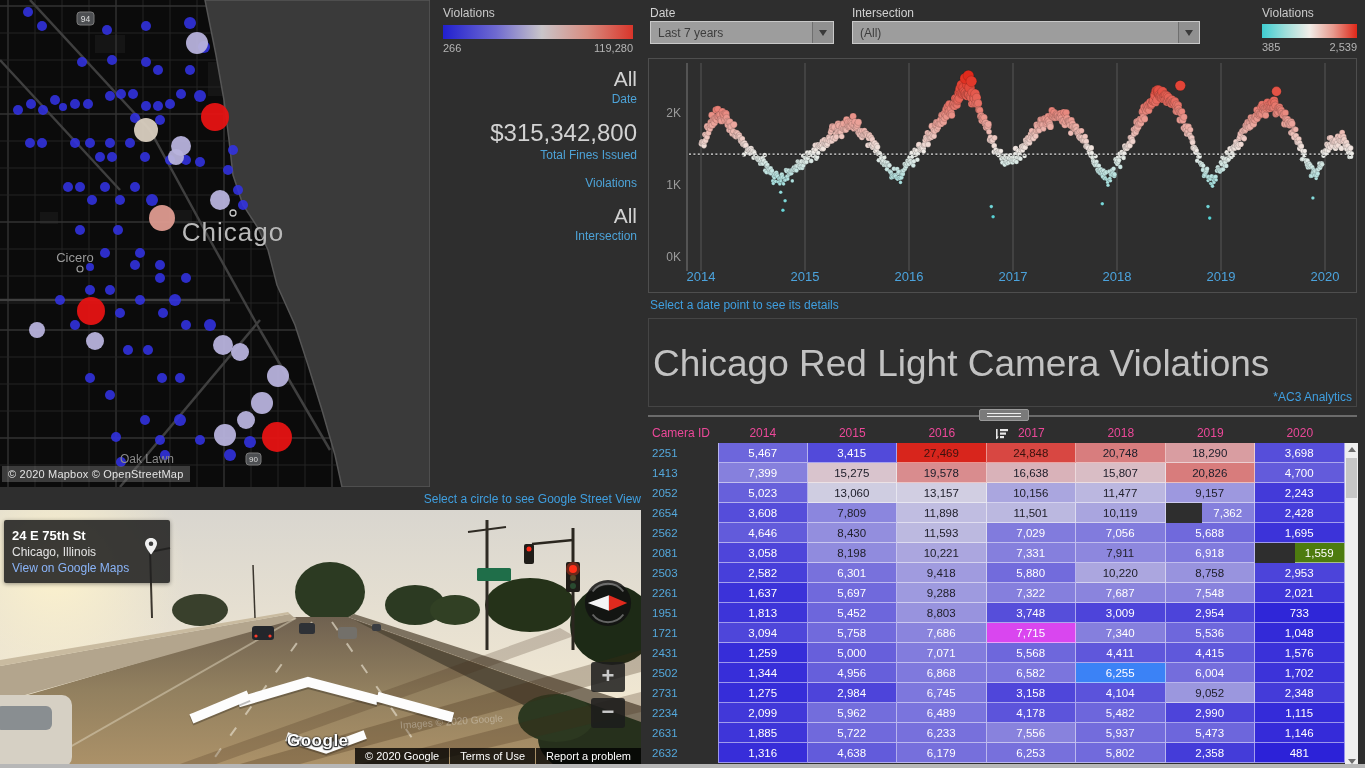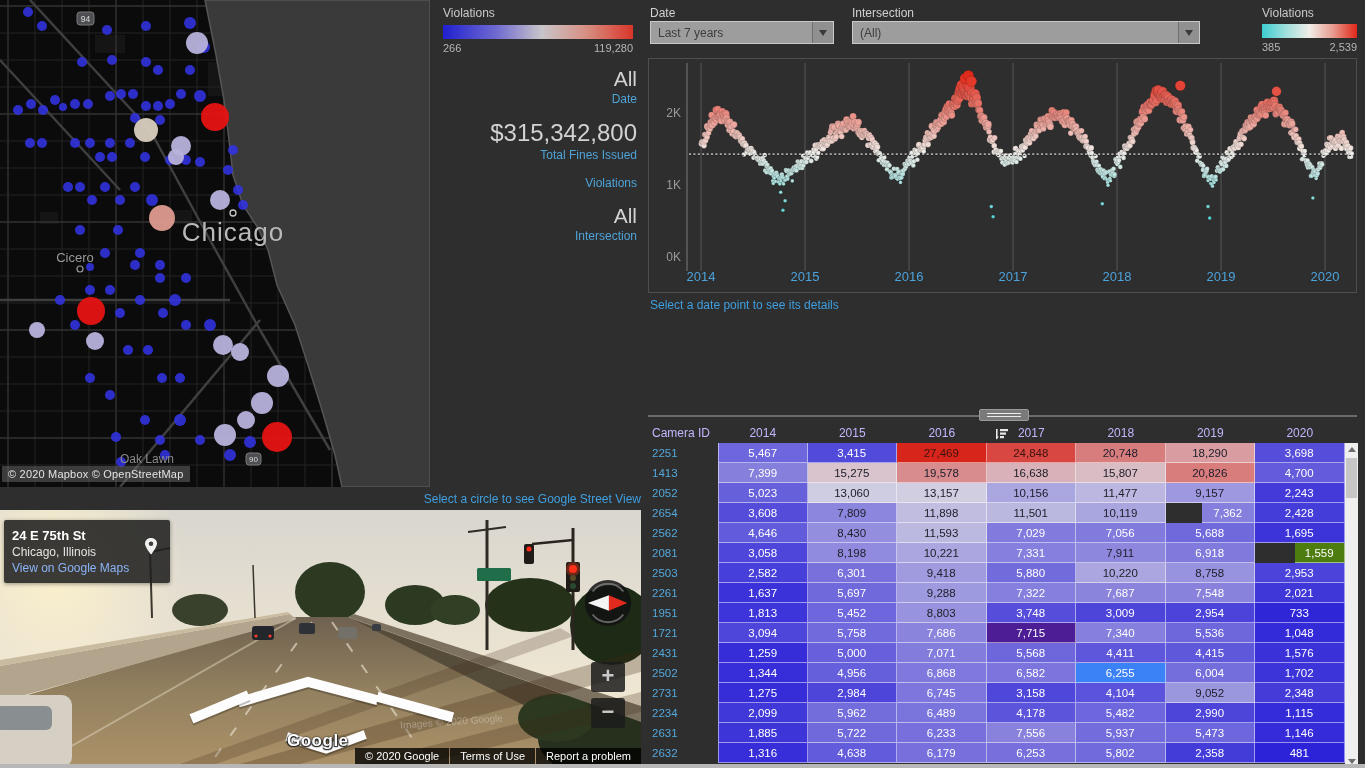--- a/index.html
+++ b/index.html
@@ -58,21 +58,21 @@
   #title-panel{left:648px;top:318px;width:709px;height:89px;border:1px solid #454545;box-sizing:border-box;}
   #main-title{position:absolute;left:4px;top:24px;font-size:37px;color:#c2c2c2;font-weight:400;white-space:nowrap;}
   #credit{position:absolute;right:4px;bottom:2px;font-size:12px;color:#3f9fe0;}
   #splitter-line{left:648px;top:415px;width:709px;height:2px;background:#6b6b6b;}
   #splitter-handle{left:979px;top:409px;width:48px;height:10px;background:#7a7a7a;border:1px solid #9a9a9a;
      border-radius:2px;display:flex;flex-direction:column;justify-content:center;gap:2px;align-items:center;}
   #splitter-handle i{display:block;width:34px;height:1px;background:#ececec;}
   
   #table-panel{left:648px;top:424px;width:710px;height:344px;}
   #table-grid{display:grid;grid-template-columns:70px repeat(7,89.5px);}
-  .th{font-size:12px;color:#c4b5fd;height:19px;line-height:19px;text-align:center;position:relative;}
+  .th{font-size:12px;color:#ec4899;height:19px;line-height:19px;text-align:center;position:relative;}
   .th.id{text-align:left;padding-left:4px;}
   .row-id{font-size:11.5px;color:#54a8dc;height:20px;line-height:20px;padding-left:4px;background:#2e2e2e;}
   .cell{font-size:11.5px;height:20px;line-height:20px;text-align:center;
         border-right:1px solid rgba(255,255,255,.5);border-bottom:1px solid rgba(255,255,255,.5);box-sizing:border-box;}
   .cell.first{border-left:1px solid rgba(255,255,255,.5);}
   #sort-icon{position:absolute;right:-22px;top:3px;}
   
   #tbl-scroll{position:absolute;left:697px;top:19px;width:13px;height:325px;background:#efefef;}
   #tbl-scroll .btn{position:absolute;left:0;width:13px;height:13px;background:#efefef;display:flex;align-items:center;justify-content:center;}
   #tbl-scroll .btn.up{top:0;}
@@ -1493,20 +1493,24 @@
         <circle cx="319.4" cy="16.6" r="5.4" fill="rgb(224,42,28)" stroke="rgba(0,0,0,.35)" stroke-width="0.4"></circle>
         <circle cx="322.4" cy="22.3" r="5.4" fill="rgb(226,57,43)" stroke="rgba(0,0,0,.35)" stroke-width="0.4"></circle>
         <circle cx="531.3" cy="26.6" r="5.2" fill="rgb(227,68,55)" stroke="rgba(0,0,0,.35)" stroke-width="0.4"></circle>
         <circle cx="627.5" cy="32.4" r="4.8" fill="rgb(228,83,70)" stroke="rgba(0,0,0,.35)" stroke-width="0.4"></circle>
         <line x1="40" y1="96.44000000000001" x2="703" y2="96.44000000000001" stroke="#1c1c1c" stroke-width="1.2" stroke-dasharray="2 2.4" opacity="0.7"></line>
         <line x1="40" y1="95.04" x2="703" y2="95.04" stroke="#ececec" stroke-width="1.2" stroke-dasharray="2 2.4" opacity="0.95"></line>
       </svg>
   </div>
   <div class="abs tlink" id="date-link">Select a date point to see its details</div>
 
+  <div class="abs" id="title-panel">
+    <div id="main-title">Chicago Red Light Camera Violations</div>
+    <div id="credit">*AC3 Analytics</div>
+  </div>
   <div class="abs" id="splitter-line"></div>
   <div class="abs" id="splitter-handle">
       <i></i>
       <i></i>
     </div>
 
   <div class="abs" id="table-panel">
     <div id="table-grid">
         <div class="th id">Camera ID</div>
         <div class="th">2014</div>
@@ -1591,21 +1595,21 @@
         <div class="cell" style="background: rgb(109, 102, 220); color: rgb(255, 255, 255);">5,452</div>
         <div class="cell" style="background: rgb(152, 147, 222); color: rgb(32, 32, 44);">8,803</div>
         <div class="cell" style="background: rgb(86, 78, 218); color: rgb(255, 255, 255);">3,748</div>
         <div class="cell" style="background: rgb(77, 68, 218); color: rgb(255, 255, 255);">3,009</div>
         <div class="cell" style="background: rgb(76, 68, 218); color: rgb(255, 255, 255);">2,954</div>
         <div class="cell" style="background: rgb(47, 38, 216); color: rgb(255, 255, 255);">733</div>
         <div class="row-id">1721</div>
         <div class="cell first" style="background: rgb(78, 70, 218); color: rgb(255, 255, 255);">3,094</div>
         <div class="cell" style="background: rgb(113, 106, 220); color: rgb(255, 255, 255);">5,758</div>
         <div class="cell" style="background: rgb(138, 132, 221); color: rgb(255, 255, 255);">7,686</div>
-        <div class="cell" style="background: #4c1d95; color: rgb(255, 255, 255);">7,715</div>
+        <div class="cell" style="background: #d946ef; color: rgb(255, 255, 255);">7,715</div>
         <div class="cell" style="background: rgb(133, 127, 221); color: rgb(255, 255, 255);">7,340</div>
         <div class="cell" style="background: rgb(110, 103, 220); color: rgb(255, 255, 255);">5,536</div>
         <div class="cell" style="background: rgb(51, 42, 216); color: rgb(255, 255, 255);">1,048</div>
         <div class="row-id">2431</div>
         <div class="cell first" style="background: rgb(54, 45, 217); color: rgb(255, 255, 255);">1,259</div>
         <div class="cell" style="background: rgb(103, 95, 219); color: rgb(255, 255, 255);">5,000</div>
         <div class="cell" style="background: rgb(130, 124, 221); color: rgb(255, 255, 255);">7,071</div>
         <div class="cell" style="background: rgb(110, 103, 220); color: rgb(255, 255, 255);">5,568</div>
         <div class="cell" style="background: rgb(95, 87, 219); color: rgb(255, 255, 255);">4,411</div>
         <div class="cell" style="background: rgb(95, 88, 219); color: rgb(255, 255, 255);">4,415</div>

